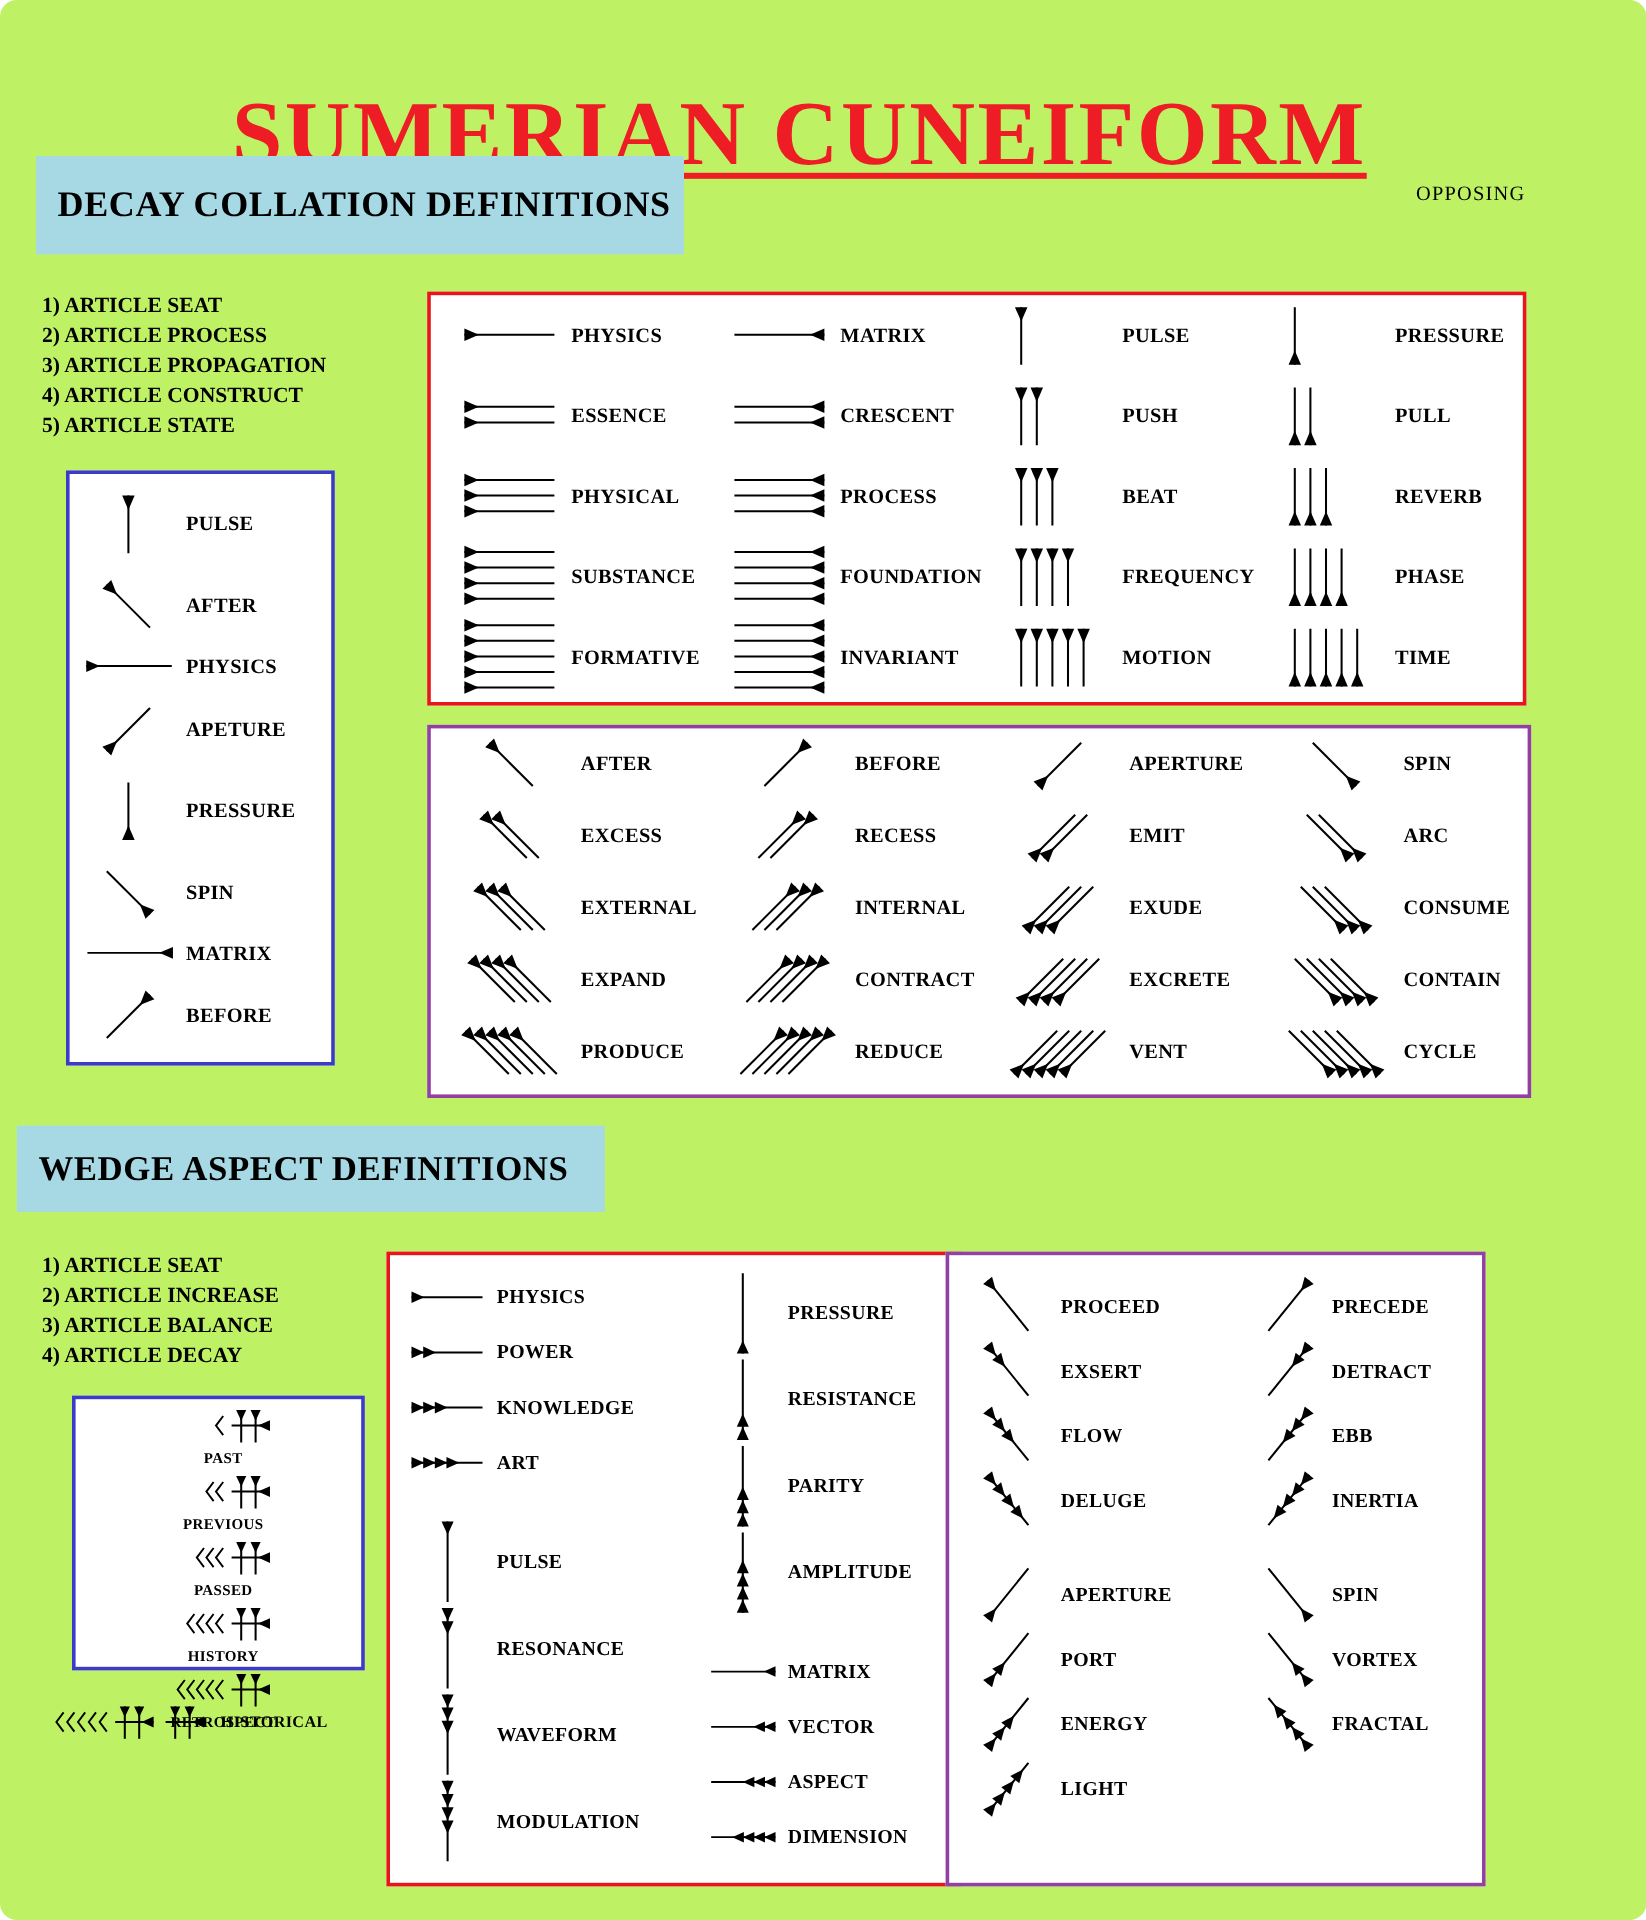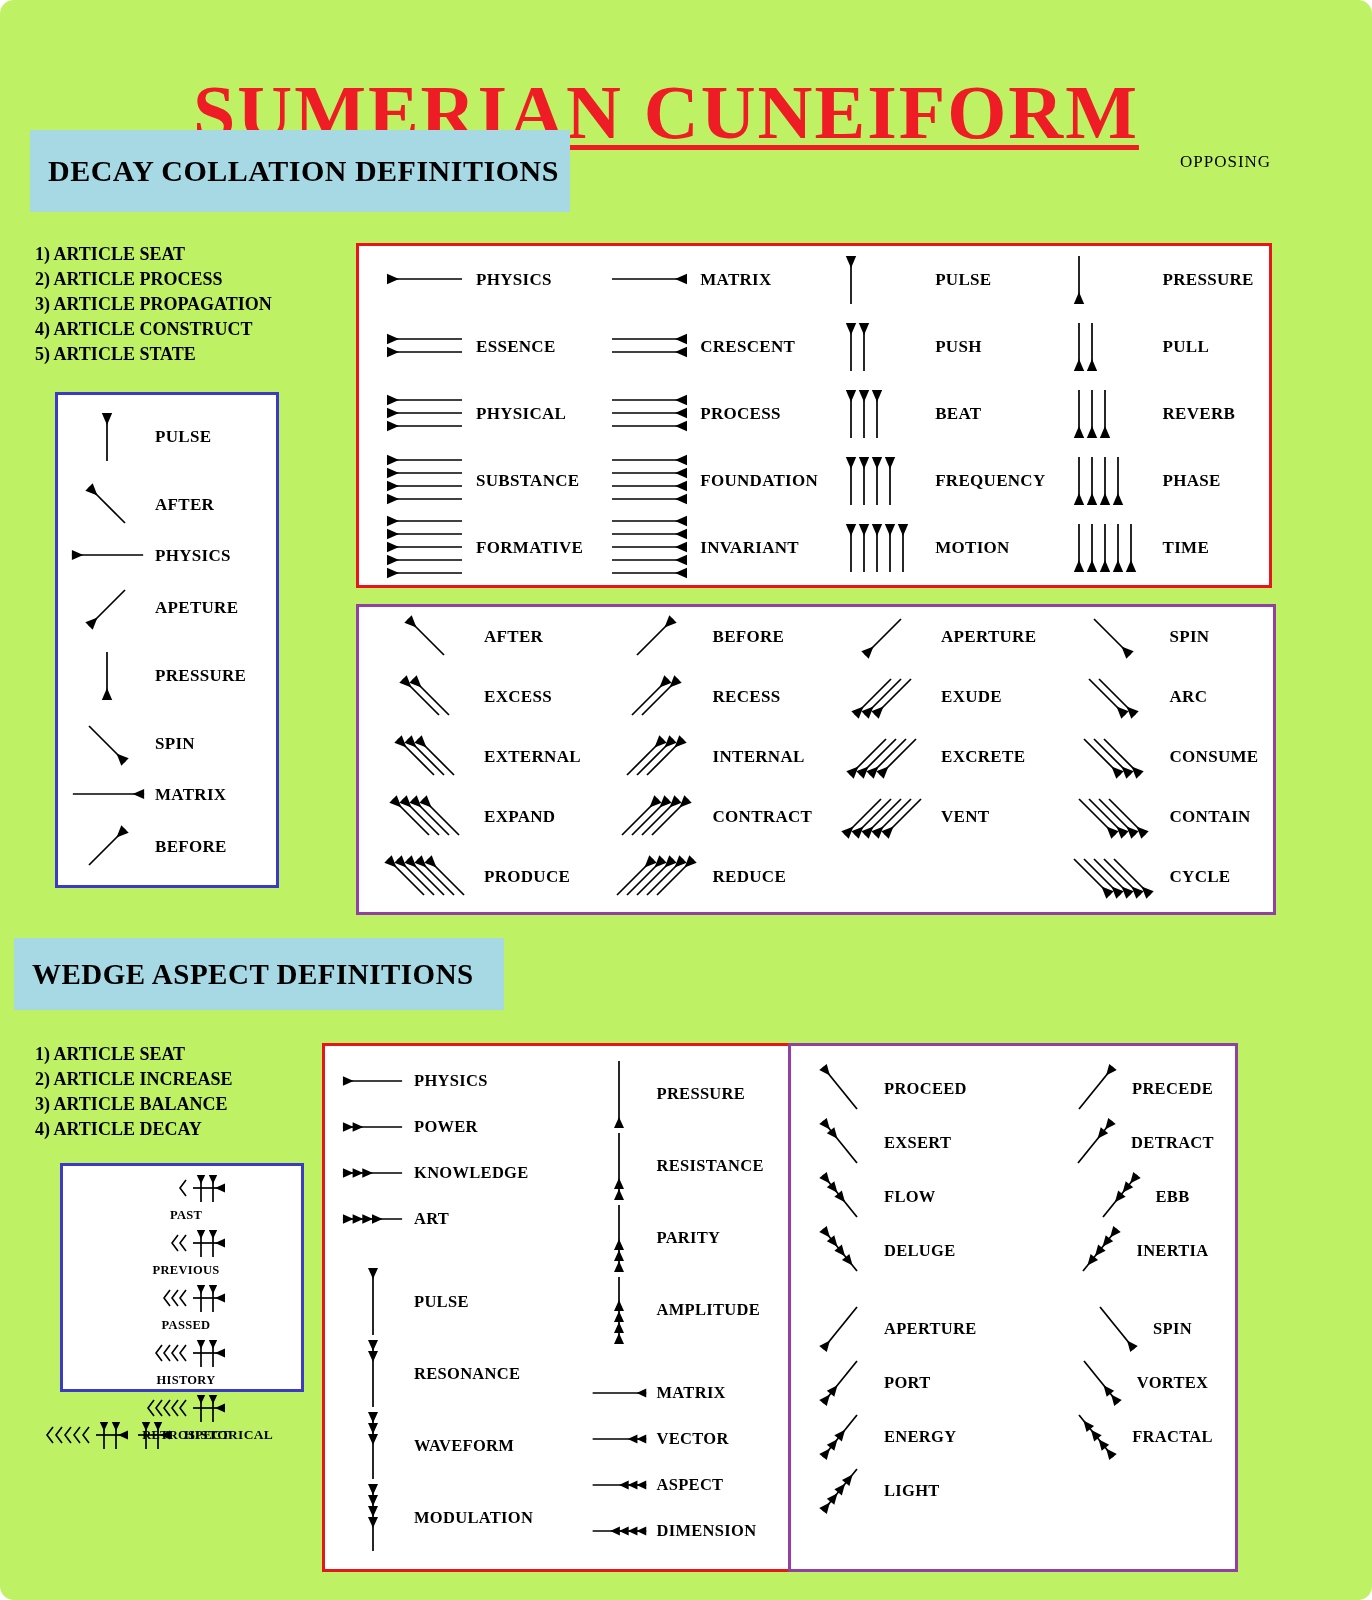--- a/index.html
+++ b/index.html
@@ -54,21 +54,21 @@
   .cell-r1 .gwrap{width:82px;justify-content:flex-start;}
   .cell-p1{height:60px;padding-left:20px;}
   .cell-p1 .gwrap{width:96px;}
 
   .arow-r{min-height:46px;}
   .arow-p{min-height:54px;}
   .arow-r .glabel,.arow-p .glabel{font-size:16.5px;}
   .rcol-0{padding-left:16px;}  .rcol-0 .gwrap{width:64px;}
   .rcol-1{padding-left:40px;}  .rcol-1 .gwrap{width:58px;}
   .pcol-0{padding-left:20px;}  .pcol-0 .gwrap{width:64px;}
-  .pcol-1{padding-left:60px;align-items:center;}  .pcol-1 .gwrap{width:48px;}
+  .pcol-1{padding-left:60px;}  .pcol-1 .gwrap{width:48px;}
   .group-gap{height:24px;flex:none;}
 
   #historical-row{position:absolute;left:45px;top:1415px;display:flex;align-items:center;}
   #historical-row .glabel{font-size:13.5px;}
 </style>
 </head>
 <body>
 
 <div class="page">
 
@@ -569,20 +569,31 @@
       </div>
       <div class="gcol">
         <div class="entry cell-p1">
           <span class="gwrap">
             <svg width="46" height="44" viewBox="0 0 46 44">
               <line x1="4" y1="40" x2="40" y2="4" stroke="#000" stroke-width="1.7"></line>
               <polygon points="7.68,43.68 0.32,36.32 12.49,31.51" fill="#000"></polygon>
             </svg>
           </span>
           <span class="glabel">APERTURE</span>
+        </div>
+        <div class="entry cell-p1">
+          <span class="gwrap">
+            <svg width="56" height="44" viewBox="0 0 56 44">
+              <line x1="4" y1="40" x2="40" y2="4" stroke="#000" stroke-width="1.7"></line>
+              <line x1="14" y1="40" x2="50" y2="4" stroke="#000" stroke-width="1.7"></line>
+              <polygon points="7.68,43.68 0.32,36.32 12.49,31.51" fill="#000"></polygon>
+              <polygon points="17.68,43.68 10.32,36.32 22.49,31.51" fill="#000"></polygon>
+            </svg>
+          </span>
+          <span class="glabel">EMIT</span>
         </div>
         <div class="entry cell-p1">
           <span class="gwrap">
             <svg width="66" height="44" viewBox="0 0 66 44">
               <line x1="4" y1="40" x2="40" y2="4" stroke="#000" stroke-width="1.7"></line>
               <line x1="14" y1="40" x2="50" y2="4" stroke="#000" stroke-width="1.7"></line>
               <line x1="24" y1="40" x2="60" y2="4" stroke="#000" stroke-width="1.7"></line>
               <polygon points="7.68,43.68 0.32,36.32 12.49,31.51" fill="#000"></polygon>
               <polygon points="17.68,43.68 10.32,36.32 22.49,31.51" fill="#000"></polygon>
               <polygon points="27.68,43.68 20.32,36.32 32.49,31.51" fill="#000"></polygon>

